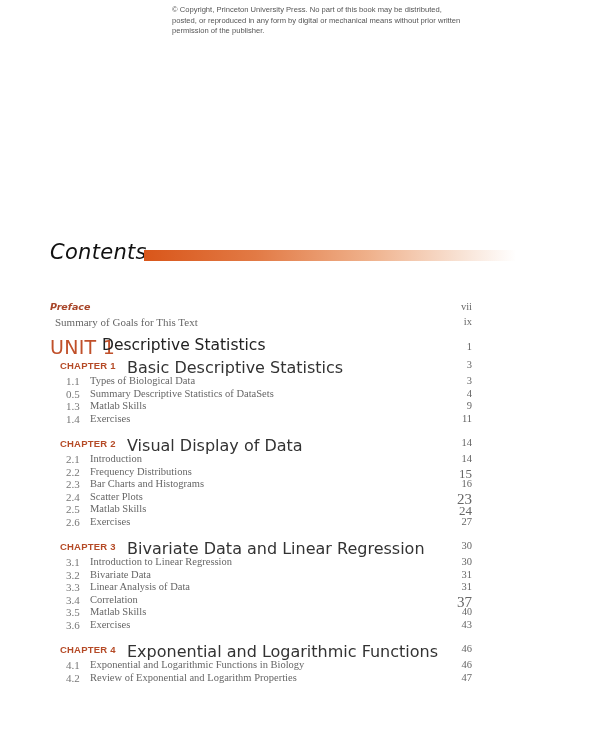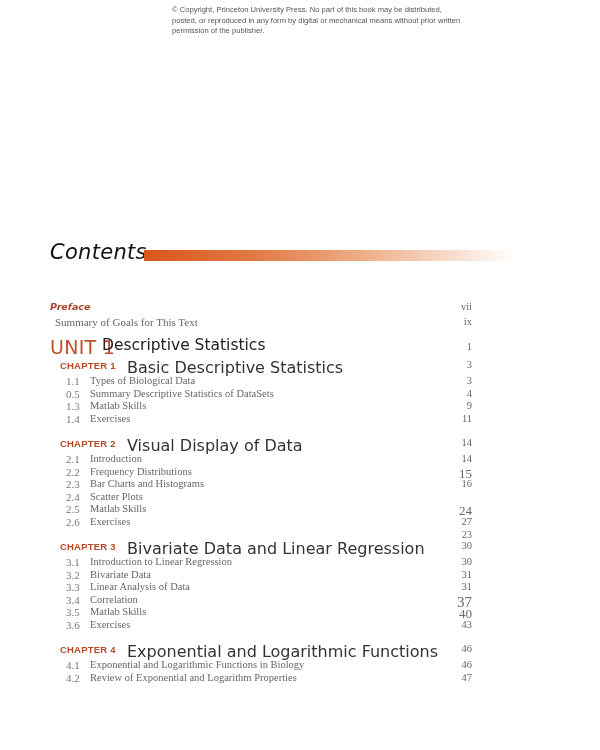--- a/index.html
+++ b/index.html
@@ -118,21 +118,21 @@
     <span class="pg" style="font-size:13px;">15</span>
   </div>
   <div class="row" style="top:478px;">
     <span class="sec-num">2.3</span>
     <span class="sec-title">Bar Charts and Histograms</span>
     <span class="pg" style="font-size:10.5px;text-align:right;">16</span>
   </div>
   <div class="row" style="top:490.5px;">
     <span class="sec-num">2.4</span>
     <span class="sec-title">Scatter Plots</span>
-    <span class="pg" style="font-size:10px;margin-top:38px;">23</span>
+    <span class="pg" style="font-size:15px;">23</span>
   </div>
   <div class="row" style="top:503px;">
     <span class="sec-num">2.5</span>
     <span class="sec-title">Matlab Skills</span>
     <span class="pg" style="font-size:13px;">24</span>
   </div>
   <div class="row" style="top:515.5px;">
     <span class="sec-num">2.6</span>
     <span class="sec-title">Exercises</span>
     <span class="pg" style="font-size:10.5px;">27</span>
@@ -159,21 +159,21 @@
     <span class="pg" style="font-size:10.5px;">31</span>
   </div>
   <div class="row" style="top:593.5px;">
     <span class="sec-num">3.4</span>
     <span class="sec-title">Correlation</span>
     <span class="pg" style="font-size:15px;">37</span>
   </div>
   <div class="row" style="top:606px;">
     <span class="sec-num">3.5</span>
     <span class="sec-title">Matlab Skills</span>
-    <span class="pg" style="font-size:13px;">40</span>
+    <span class="pg" style="font-size:10px;">40</span>
   </div>
   <div class="row" style="top:618.5px;">
     <span class="sec-num">3.6</span>
     <span class="sec-title">Exercises</span>
     <span class="pg" style="font-size:10.5px;">43</span>
   </div>
 
   <div class="row" style="top:642px;">
     <span class="ch-label" style="top:2px;">CHAPTER 4</span>
     <span class="ch-title">Exponential and Logarithmic Functions</span>

